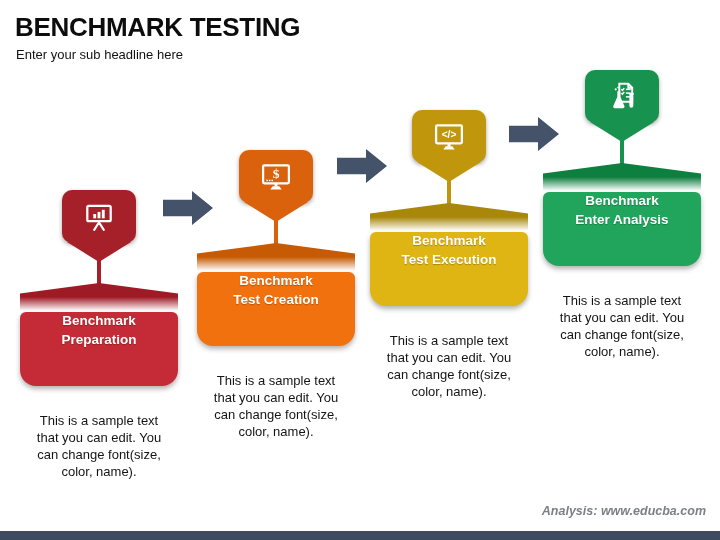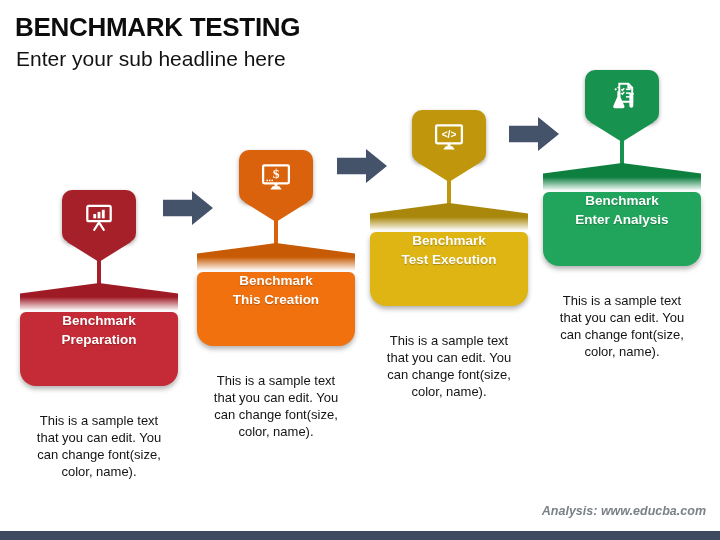--- a/index.html
+++ b/index.html
@@ -6,21 +6,21 @@
   .page {
     position:relative; width:720px; height:540px; background:#ffffff;
     font-family:"Liberation Sans", sans-serif; overflow:hidden; margin:0 auto;
   }
   .title {
     position:absolute; left:15px; top:12px;
     font-size:26px; font-weight:800; color:#0d0d0d; letter-spacing:-0.3px;
   }
   .subtitle {
     position:absolute; left:16px; top:47px;
-    font-size:21px; color:#121212;
+    font-size:13px; color:#121212;
   }
 
   .unit { position:absolute; width:158px; height:300px; }
 
   .pin-square {
     position:absolute; top:0; left:50%; transform:translateX(-50%);
     width:74px; height:53px; border-radius:10px; background:var(--pin);
     display:flex; align-items:center; justify-content:center;
     box-shadow:0 2px 4px rgba(0,0,0,.35);
   }
@@ -118,21 +118,21 @@
         </svg>
       </span>
     </div>
     <div class="pin-tri"></div>
     <div class="stem"></div>
     <div class="roof"></div>
     <div class="shine"></div>
     <div class="box">
       <div class="box-title">
         <span>Benchmark</span><br>
-        <span>This Creation</span>
+        <span>Test Creation</span>
       </div>
     </div>
     <div class="caption">This is a sample text that you can edit. You can change font(size, color, name).</div>
   </div>
 
   <div class="unit" style="left: 370px; top: 110px; --main: #DFB513; --roof: #A8870B; --pin: #C0970C;">
     <div class="pin-square">
       <span class="icon">
         <svg width="36" height="36" viewBox="0 0 24 24">
           <rect x="3.4" y="4.2" width="17.2" height="12" rx="0.8" fill="none" stroke="#fff" stroke-width="1.5"></rect>

